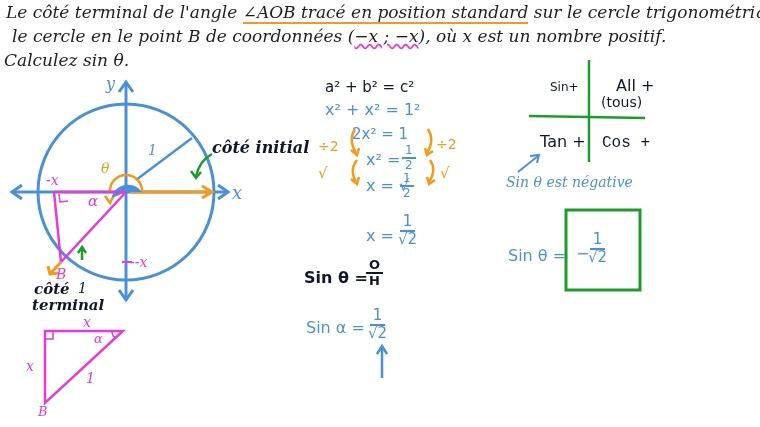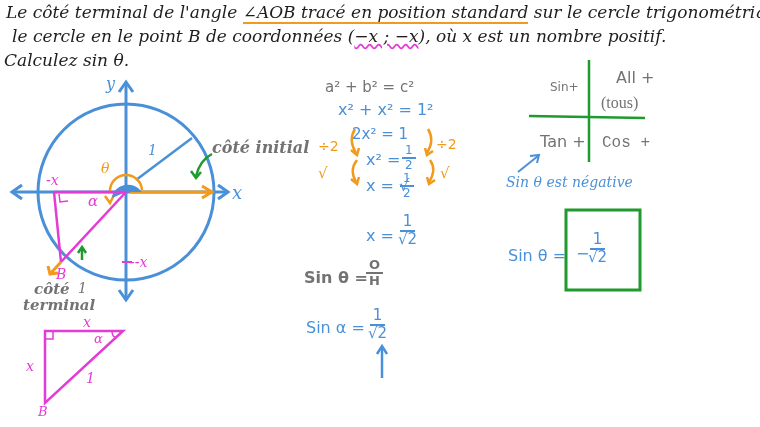--- a/index.html
+++ b/index.html
@@ -1,20 +1,20 @@
 <!DOCTYPE html>
 <html><head>
 <meta charset="utf-8">
 <style>
   html, body { margin:0; padding:0; background:#ffffff; }
   body { width:760px; height:427px; position:relative; overflow:hidden;
          font-family: "DejaVu Sans", sans-serif; }
   .hw { position:absolute; white-space:nowrap; font-family:"DejaVu Serif", serif; font-style:italic; }
   .black { color:#1e1e1e; }
-  .green { color:#737373; }
+  .green { color:#0f172a; }
   .blue { color:#4a90d9; }
   .orange { color:#f29a1c; }
   .magenta { color:#e43bd6; }
   svg { position:absolute; left:0; top:0; }
   .frac { position:absolute; display:flex; flex-direction:column; align-items:center; font-family:"DejaVu Sans", sans-serif; }
   .frac .num { padding:0 3px; border-bottom:2px solid currentColor; line-height:1.05; }
   .frac .den { line-height:1.05; }
   .eq { position:absolute; font-family:"DejaVu Sans", sans-serif; white-space:nowrap; }
 </style>
 </head>
@@ -92,31 +92,31 @@
 <div class="hw blue" style="left:106px; top:74px; font-size:16px;">y</div>
 <div class="hw blue" style="left:232px; top:182px; font-size:18px;">x</div>
 <div class="hw blue" style="left:148px; top:142px; font-size:14px;">1</div>
 <div class="hw orange" style="left:101px; top:160px; font-size:14px;">θ</div>
 <div class="hw magenta" style="left:88px; top:192px; font-size:15px;">α</div>
 <div class="hw magenta" style="left:46px; top:172px; font-size:14px;">-x</div>
 <div class="hw magenta" style="left:130px; top:254px; font-size:14px;">--x</div>
 <div class="hw magenta" style="left:56px; top:266px; font-size:14px;">B</div>
 <div class="hw green" style="left:212px; top:138px; font-size:16px; font-weight:bold;">côté initial</div>
 <div class="hw green" style="left:34px; top:280px; font-size:15px; font-weight:bold;">côté</div>
-<div class="hw green" style="left:23px; top:296px; font-size:15px; font-weight:bold;">terminal</div>
+<div class="hw green" style="left:32px; top:296px; font-size:15px; font-weight:bold;">terminal</div>
 <div class="hw green" style="left:78px; top:280px; font-size:14px;">1</div>
 
 <div class="hw magenta" style="left:83px; top:314px; font-size:14px;">x</div>
 <div class="hw magenta" style="left:26px; top:358px; font-size:14px;">x</div>
 <div class="hw magenta" style="left:86px; top:370px; font-size:14px;">1</div>
 <div class="hw magenta" style="left:94px; top:331px; font-size:13px;">α</div>
 <div class="hw magenta" style="left:38px; top:404px; font-size:13px;">B</div>
 
 <div class="eq green" style="left:325px; top:78px; font-size:15px;">a² + b² = c²</div>
-<div class="eq blue" style="left:338px; top:100px; font-size:16px;">x² + x² = 1²</div>
+<div class="eq blue" style="left:325px; top:100px; font-size:16px;">x² + x² = 1²</div>
 <div class="eq blue" style="left:352px; top:125px; font-size:15px;">2x² = 1</div>
 <div class="eq orange" style="left:318px; top:138px; font-size:14px;">÷2</div>
 <div class="eq orange" style="left:436px; top:136px; font-size:14px;">÷2</div>
 <div class="eq orange" style="left:318px; top:164px; font-size:15px;">√</div>
 <div class="eq orange" style="left:440px; top:164px; font-size:15px;">√</div>
 
 <div class="eq blue" style="left:366px; top:150px; font-size:16px;">x² =</div>
 <div class="frac blue" style="left:402px; top:144px; font-size:12px;">
   <span class="num">1</span>
   <span class="den">2</span>
@@ -140,22 +140,22 @@
   <span class="den">H</span>
 </div>
 
 <div class="eq blue" style="left:306px; top:318px; font-size:16px;">Sin α =</div>
 <div class="frac blue" style="left:368px; top:308px; font-size:15px;">
   <span class="num">1</span>
   <span class="den">√2</span>
 </div>
 
 <div class="eq green" style="left:550px; top:80px; font-size:12px;">Sin+</div>
-<div class="eq green" style="left:616px; top:68px; font-size:16px;">All +</div>
-<div class="eq green" style="left:601px; top:94px; font-size:16px;font-family:Liberation Serif, serif;">(tous)</div>
+<div class="eq green" style="left:616px; top:76px; font-size:16px;">All +</div>
+<div class="eq green" style="left:601px; top:94px; font-size:14px;">(tous)</div>
 <div class="eq green" style="left:540px; top:132px; font-size:16px;text-align:right;">Tan +</div>
 <div class="eq green" style="left:602px; top:134px; font-size:16px;font-family:Liberation Mono, monospace;">Cos +</div>
 <div class="hw blue" style="left:506px; top:174px; font-size:14px;">Sin θ est négative</div>
 
 <div class="eq blue" style="left:508px; top:246px; font-size:16px;">Sin θ =</div>
 <div class="eq blue" style="left:576px; top:244px; font-size:16px;">−</div>
 <div class="frac blue" style="left:588px; top:232px; font-size:15px;">
   <span class="num">1</span>
   <span class="den">√2</span>
 </div>

